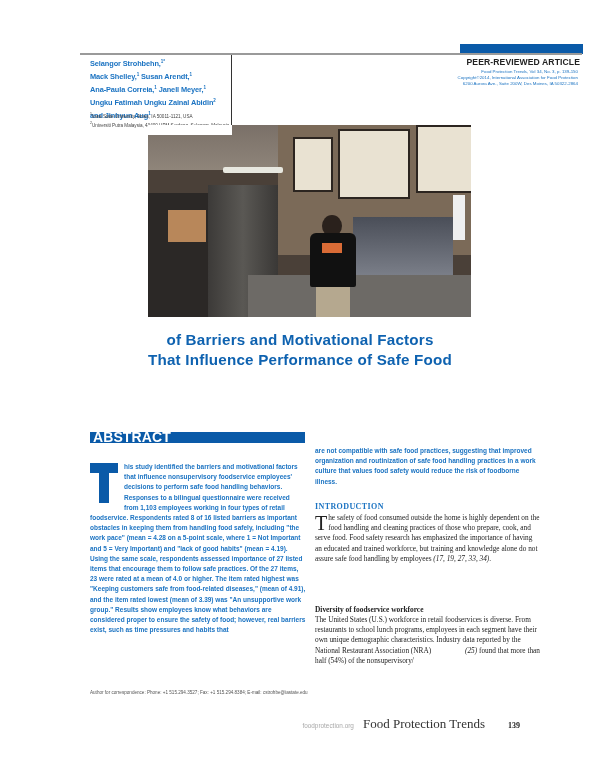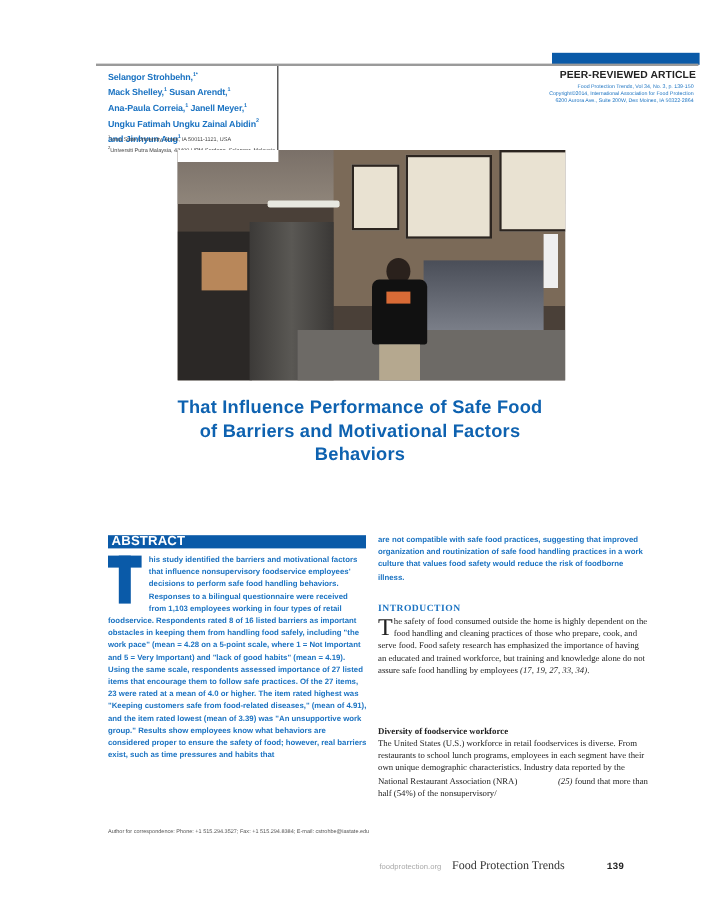--- a/index.html
+++ b/index.html
@@ -33,42 +33,42 @@
   .ph-machine { position: absolute; left: 205px; top: 92px; width: 100px; height: 58px; background: linear-gradient(#4a4e58, #7a7e88); }
   .ph-person { position: absolute; left: 160px; top: 90px; width: 50px; height: 102px; }
   .ph-head { position: absolute; left: 14px; top: 0; width: 20px; height: 22px; background: #2a211c; border-radius: 50%; }
   .ph-shirt { position: absolute; left: 2px; top: 18px; width: 46px; height: 54px; background: #111; border-radius: 6px 6px 2px 2px; }
   .ph-logo { position: absolute; left: 14px; top: 28px; width: 20px; height: 10px; background: #d96b36; }
   .ph-pants { position: absolute; left: 8px; top: 72px; width: 34px; height: 30px; background: #b5a88f; }
   .ph-cups { position: absolute; left: 305px; top: 70px; width: 12px; height: 45px; background: #efefef; }
 
   .title { position: absolute; left: 60px; top: 330px; width: 480px; text-align: center; font-size: 15.2px; line-height: 19.6px; font-weight: bold; color: #0e62b0; letter-spacing: 0.2px; }
 
-  .abstract-head { position: absolute; left: 90px; top: 446px; width: 215px; height: 11px; background: #0a5aa8; color: #fff; font-size: 11px; font-weight: bold; line-height: 11px; padding-left: 3px; letter-spacing: 0.1px; }
+  .abstract-head { position: absolute; left: 90px; top: 432px; width: 215px; height: 11px; background: #0a5aa8; color: #fff; font-size: 14px; font-weight: bold; line-height: 11px; padding-left: 3px; letter-spacing: 0.1px; }
   .abstract-body { position: absolute; left: 90px; top: 462px; width: 216px; font-size: 6.5px; line-height: 10.2px; font-weight: bold; color: #1b73c2; }
   .dropcap-blue { float: left; width: 28px; height: 40px; margin: 1px 6px 0 0; position: relative; }
   .dropcap-blue .bar { position: absolute; left: 0; top: 0; width: 28px; height: 10px; background: #0a5aa8; }
   .dropcap-blue .stem { position: absolute; left: 9px; top: 0; width: 10px; height: 40px; background: #0a5aa8; }
 
   .abstract-cont { position: absolute; left: 315px; top: 446px; width: 225px; font-size: 6.5px; line-height: 10.2px; font-weight: bold; color: #1b73c2; }
 
   .intro-head { position: absolute; left: 315px; top: 502px; font-family: "Liberation Serif", serif; font-size: 8px; font-weight: bold; color: #1b73c2; letter-spacing: 0.4px; }
   .intro-body { position: absolute; left: 315px; top: 513px; width: 226px; font-family: "Liberation Serif", serif; font-size: 7.3px; line-height: 10.2px; color: #222; }
   .intro-body .dropcap-serif { float: left; font-size: 20px; line-height: 16px; margin: 2px 1px 0 0; font-family: "Liberation Serif", serif; }
   .intro-body .cite { font-style: italic; }
   .sub-head { position: absolute; left: 315px; top: 605px; font-family: "Liberation Serif", serif; font-size: 7.4px; font-weight: bold; color: #222; }
   .sub-body { position: absolute; left: 315px; top: 615px; width: 226px; font-family: "Liberation Serif", serif; font-size: 7.3px; line-height: 10.2px; color: #222; }
   .sub-body .cite { font-style: italic; padding-left: 32px; }
 
   .correspondence { position: absolute; left: 90px; top: 690px; font-size: 4.6px; color: #555; white-space: nowrap; }
 
   .footer { position: absolute; right: 80px; top: 716px; display: flex; align-items: baseline; gap: 9px; }
   .footer .site { font-size: 6.4px; color: #aaa; }
-  .footer .journal { font-family: "Liberation Serif", serif; font-size: 10px; color: #333; }
-  .footer .page { font-family: Liberation Mono, monospace; font-size: 8px; font-weight: bold; color: #222; margin-left: 26px; }
+  .footer .journal { font-family: "Liberation Serif", serif; font-size: 13px; color: #333; }
+  .footer .page { font-family: Liberation Serif, serif; font-size: 8px; font-weight: bold; color: #222; margin-left: 14px; }
 </style>
 </head>
 <body>
 
 <div class="top-blue-tab"></div>
 <div class="top-rule"></div>
 <div class="vdivider"></div>
 
 <div class="authors">
   <div><span>Selangor Strohbehn,</span><sup>1*</sup></div>
@@ -106,23 +106,22 @@
   <div class="ph-person">
     <div class="ph-head"></div>
     <div class="ph-shirt"></div>
     <div class="ph-logo"></div>
     <div class="ph-pants"></div>
   </div>
 </div>
 <div class="photo-notch"></div>
 
 <h1 class="title">
+  <div>of Barriers and Motivational Factors</div>
   <div>That Influence Performance of Safe Food</div>
-  <div>of Barriers and Motivational Factors</div>
-  <div>Behaviors</div>
 </h1>
 
 <div class="abstract-head">ABSTRACT</div>
 <div class="abstract-body">
   <div class="dropcap-blue" title="T">
     <div class="bar"></div>
     <div class="stem"></div>
   </div>
   <span>his study identified the barriers and motivational factors that influence nonsupervisory foodservice employees' decisions to perform safe food handling behaviors. Responses to a bilingual questionnaire were received from 1,103 employees working in four types of retail foodservice. Respondents rated 8 of 16 listed barriers as important obstacles in keeping them from handling food safely, including "the work pace" (mean = 4.28 on a 5-point scale, where 1 = Not Important and 5 = Very Important) and "lack of good habits" (mean = 4.19). Using the same scale, respondents assessed importance of 27 listed items that encourage them to follow safe practices. Of the 27 items, 23 were rated at a mean of 4.0 or higher. The item rated highest was "Keeping customers safe from food-related diseases," (mean of 4.91), and the item rated lowest (mean of 3.39) was "An unsupportive work group." Results show employees know what behaviors are considered proper to ensure the safety of food; however, real barriers exist, such as time pressures and habits that</span>
 </div>

